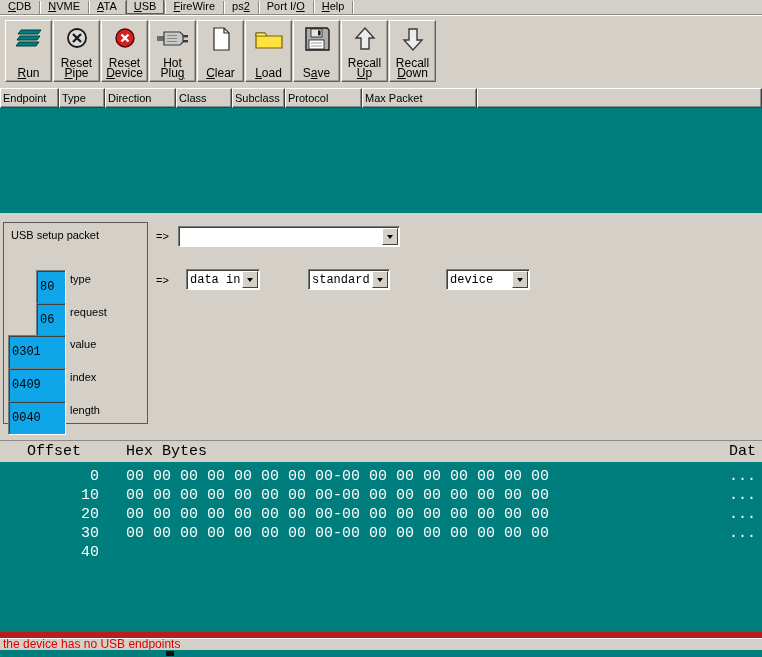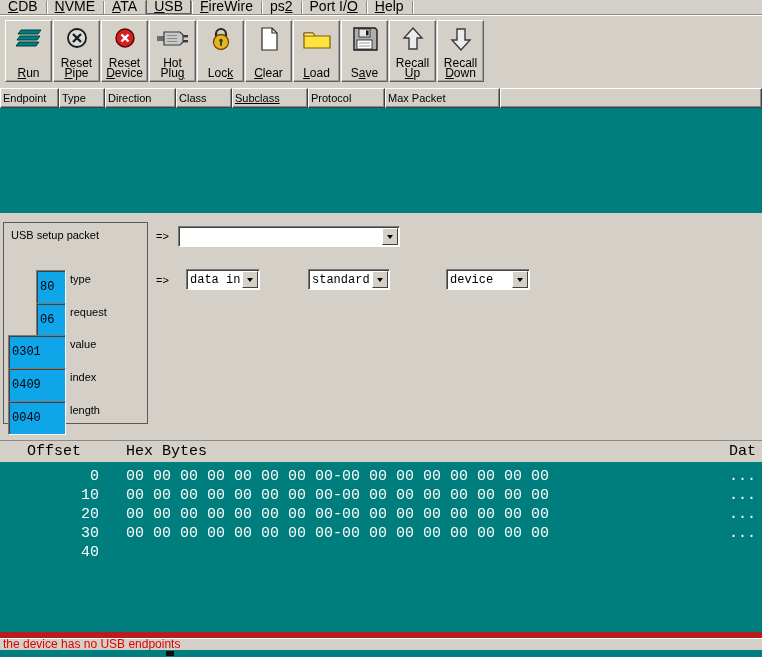--- a/index.html
+++ b/index.html
@@ -2,21 +2,21 @@
 <html style="--gray: #d4d0c8; --teal: #007e7e;"><head>
 <meta charset="utf-8">
 <style>
   *{box-sizing:border-box;}
   html,body{margin:0;padding:0;}
   body{background:#ffffff;font-family:"Liberation Sans",sans-serif;}
   #window{position:relative;width:762px;height:657px;background:var(--gray,#d4d0c8);overflow:hidden;}
   #window > div{position:absolute;left:0;width:762px;}
 
   
-  #menubar{top:0;height:15px;display:flex;align-items:flex-end;font-size:14px;line-height:12px;border-bottom:1px solid #8a8a8a;}
+  #menubar{top:0;height:15px;display:flex;align-items:flex-end;font-size:11px;line-height:12px;border-bottom:1px solid #8a8a8a;}
   .menu-item{padding:0 7px 1px 7px;border:1px solid transparent;white-space:nowrap;color:#000;}
   .menu-item.active{border-color:#5f5f5f;}
   .menu-sep{width:1px;height:13px;background:#8a8a8a;box-shadow:1px 0 0 #ffffff;}
 
   
   #toolbar{top:15px;height:73px;border-top:1px solid #ffffff;display:flex;align-items:flex-start;padding:4px 0 0 5px;}
   .tb-btn{width:47px;height:62px;margin-right:1px;display:flex;flex-direction:column;align-items:center;background:var(--gray);border:1px solid;border-color:#ffffff #5f5f5f #5f5f5f #ffffff;box-shadow:inset -1px -1px 0 #a0a0a0;}
   .tb-icon{margin-top:3px;height:30px;display:flex;align-items:center;justify-content:center;width:100%;}
   .tb-label{margin-top:auto;padding-bottom:3px;font-size:12px;line-height:10px;text-align:center;color:#000;}
 
@@ -128,31 +128,20 @@
             <path d="M8 6h16l3 3v7l-3 3H8z" fill="#c8c8c8" stroke="#3a3a3a" stroke-width="1.2"></path>
             <rect x="27" y="9" width="5" height="2.4" fill="#3a3a3a"></rect>
             <rect x="27" y="14" width="5" height="2.4" fill="#3a3a3a"></rect>
             <path d="M11 9.5h10M11 12.5h10M11 15.5h10" stroke="#8a8a8a" stroke-width="1" fill="none"></path>
           </svg>
         </div>
         <div class="tb-label">Hot Plu<u>g</u></div>
       </div>
       <div class="tb-btn">
         <div class="tb-icon">
-          <svg width="28" height="26" viewBox="0 0 28 26">
-            <path d="M9 11V8a5 5 0 0 1 10 0v3" fill="none" stroke="#2a2a2a" stroke-width="2.2"></path>
-            <circle cx="14" cy="16" r="7.5" fill="#e6b61e" stroke="#6b4e00" stroke-width="1.3"></circle>
-            <circle cx="14" cy="14.5" r="1.7" fill="#233f23"></circle>
-            <rect x="13.1" y="15.2" width="1.8" height="4.6" fill="#233f23"></rect>
-          </svg>
-        </div>
-        <div class="tb-label">Loc<u>k</u></div>
-      </div>
-      <div class="tb-btn">
-        <div class="tb-icon">
           <svg width="26" height="26" viewBox="0 0 26 26">
             <path d="M6 2h10l5 5v17H6z" fill="#ffffff" stroke="#2a2a2a" stroke-width="1.2"></path>
             <path d="M16 2v5h5" fill="none" stroke="#2a2a2a" stroke-width="1.2"></path>
           </svg>
         </div>
         <div class="tb-label"><u>C</u>lear</div>
       </div>
       <div class="tb-btn">
         <div class="tb-icon">
           <svg width="30" height="26" viewBox="0 0 30 26">
@@ -190,21 +179,21 @@
         </div>
         <div class="tb-label">Recall<br><u>D</u>own</div>
       </div>
     </div>
 
   <div id="listheader">
       <div class="col" style="width: 59px;">Endpoint</div>
       <div class="col" style="width: 46px;">Type</div>
       <div class="col" style="width: 71px;">Direction</div>
       <div class="col" style="width: 56px;">Class</div>
-      <div class="col" style="width: 76px; text-decoration: underline;">Subclass</div>
+      <div class="col" style="width: 53px;">Subclass</div>
       <div class="col" style="width: 77px;">Protocol</div>
       <div class="col" style="width: 115px;">Max Packet</div>
       <div class="col filler"></div>
     </div>
 
   <div id="listarea"></div>
 
   <div id="setuppanel">
     <div class="groupbox"></div>
     <div class="sp-label">USB setup packet</div>

